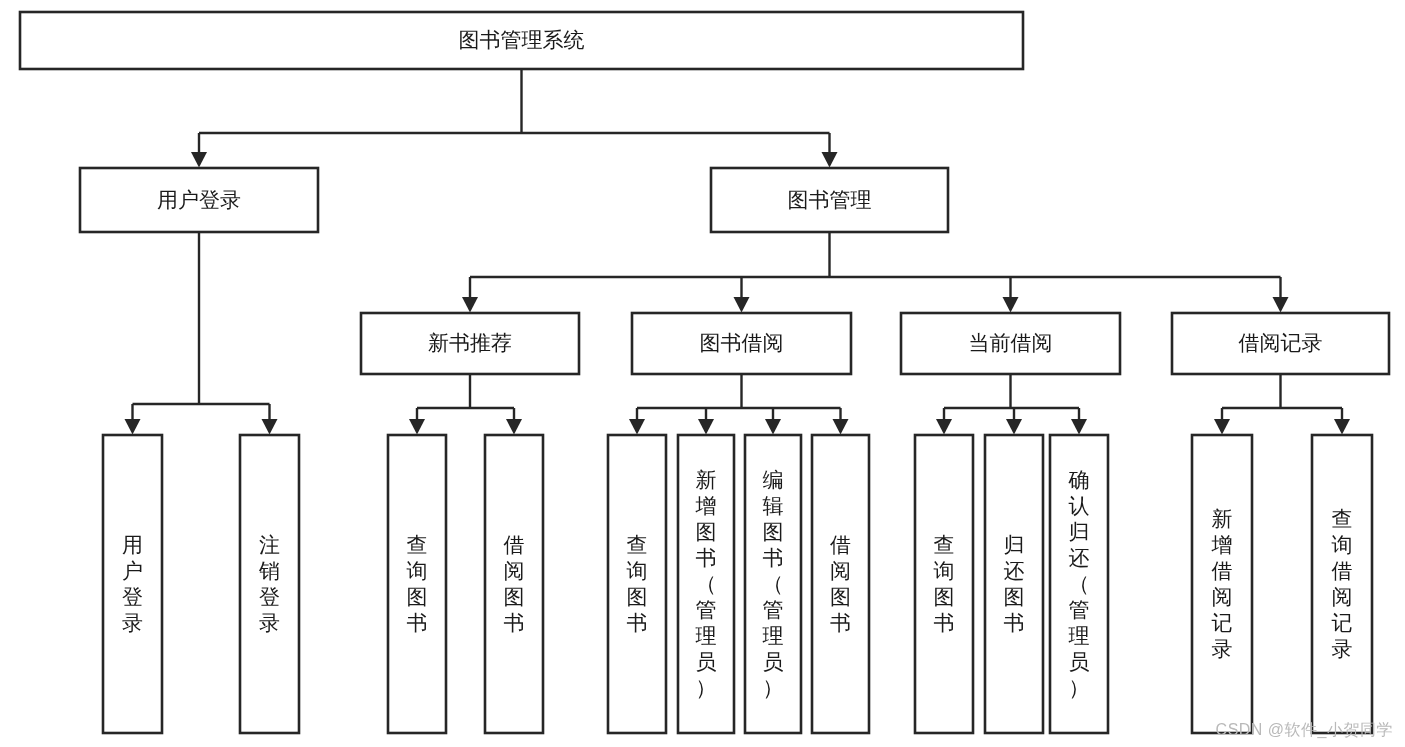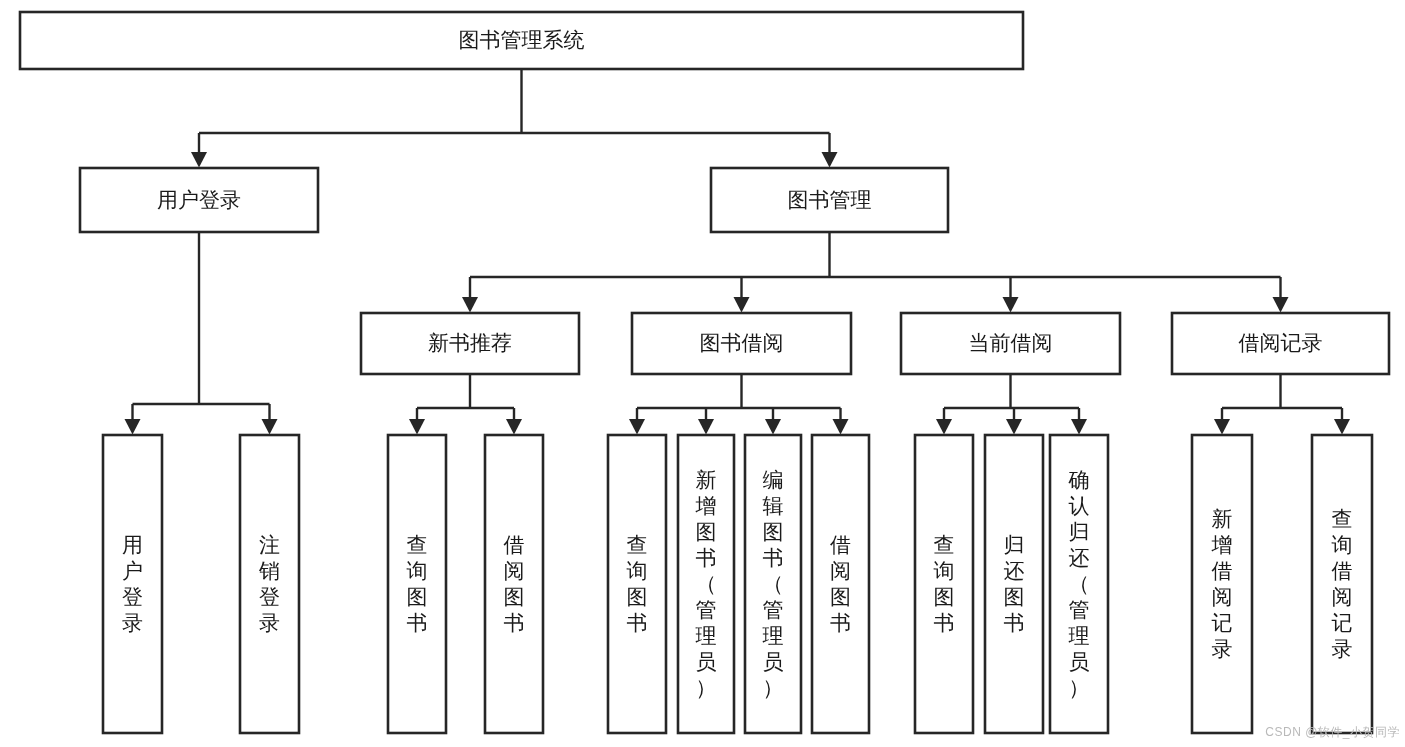--- a/index.html
+++ b/index.html
@@ -31,24 +31,24 @@
     dominant-baseline:middle;
   }
   .node-label-v{
     fill:#1a1a1a;
     font-family:"Liberation Sans","DejaVu Sans",sans-serif;
     font-size:21px;
     text-anchor:middle;
   }
   .watermark{
     position:absolute;
-    right:5px;
+    right:12px;
     bottom:6px;
     font-family:"Liberation Sans","DejaVu Sans",sans-serif;
-    font-size:12px;
+    font-size:16px;
     color:#b9b9b9;
     letter-spacing:0.5px;
     white-space:nowrap;
     user-select:none;
   }
 </style>
 </head>
 <body>
 
 <svg id="diagram" viewBox="0 0 1405 747" xmlns="http://www.w3.org/2000/svg">

